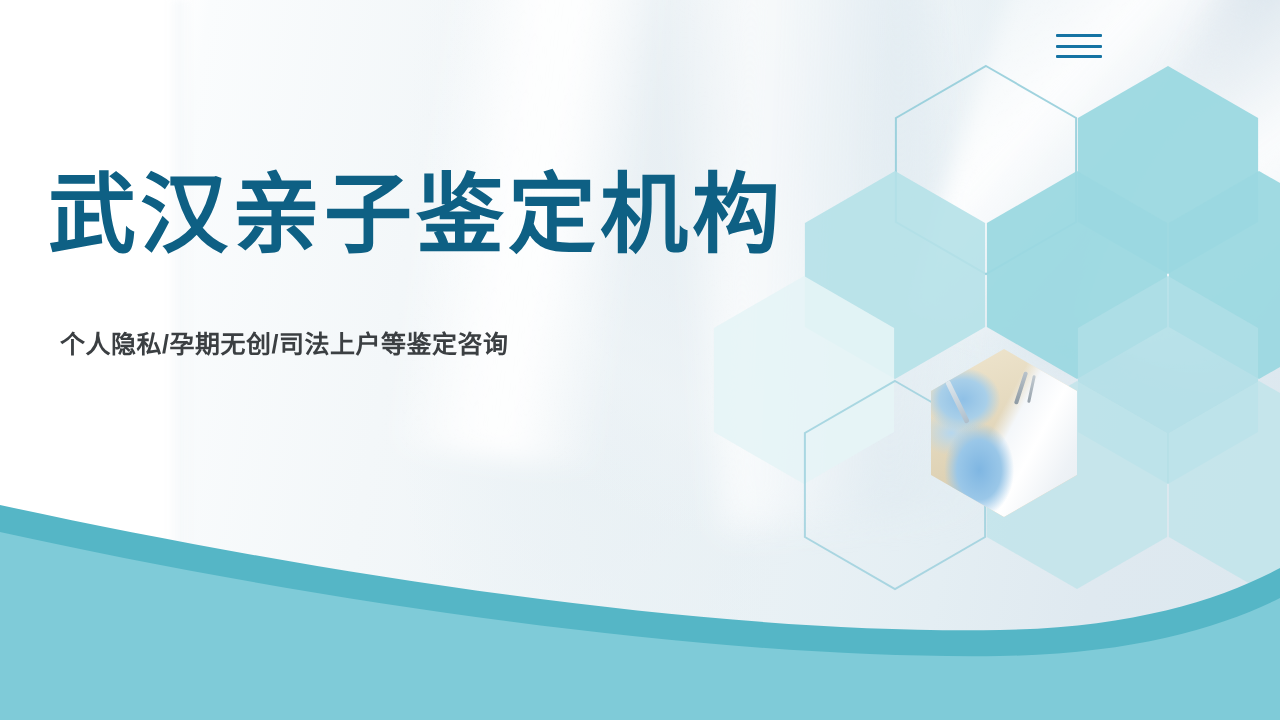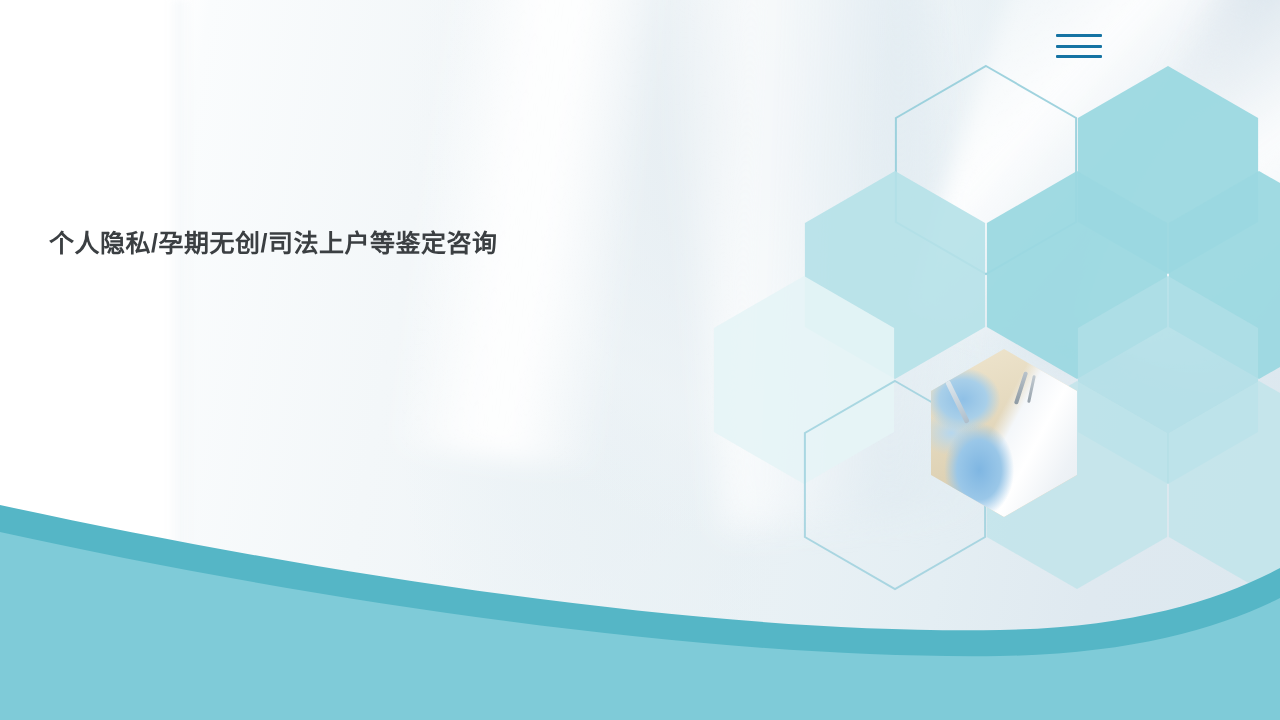--- a/index.html
+++ b/index.html
@@ -182,21 +182,21 @@
   .headline {
     margin: 0;
     font-size: 88px;
     line-height: 1.02;
     font-weight: 700;
     letter-spacing: 4px;
     white-space: nowrap;
     font-family: "Liberation Sans", "DejaVu Sans", sans-serif;
   }
   .subtitle {
-    margin: 1px;
+    margin: 12px;
     padding-top: 56px;
     font-size: 25px;
     font-weight: 700;
     letter-spacing: 0.5px;
     line-height: 1.3;
     white-space: nowrap;
   }
   .tagline {
     margin: 0;
     padding-top: 48px;
@@ -246,16 +246,17 @@
       <path d="M0,72 C 300,138 700,200 1000,196 C 1130,194 1220,168 1280,138 L1280,260 L0,260 Z" fill="#7FCBD8"></path>
     </svg>
 
   <div class="menu-btn">
     <span class="bar" style="background: rgb(21, 115, 163);"></span>
     <span class="bar" style="background: rgb(21, 115, 163);"></span>
     <span class="bar" style="background: rgb(21, 115, 163);"></span>
   </div>
 
   <div class="text-block">
+    <h1 class="headline" style="color: rgb(14, 96, 132);">武汉亲子鉴定机构</h1>
     <p class="subtitle" style="color: rgb(59, 63, 66);">个人隐私/孕期无创/司法上户等鉴定咨询</p>
   </div>
 
 </div>
 
 </body></html>

